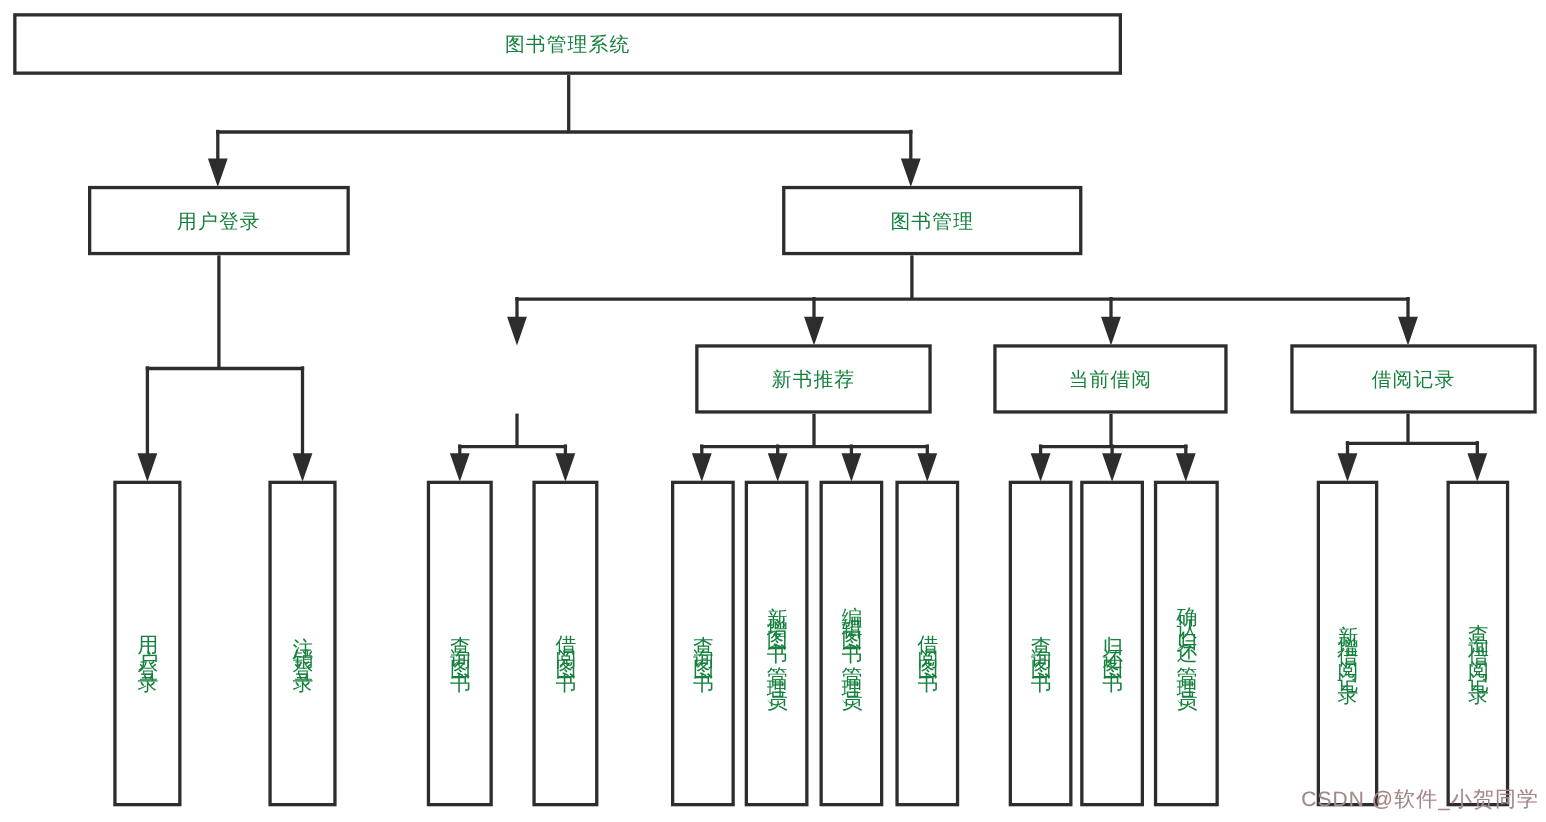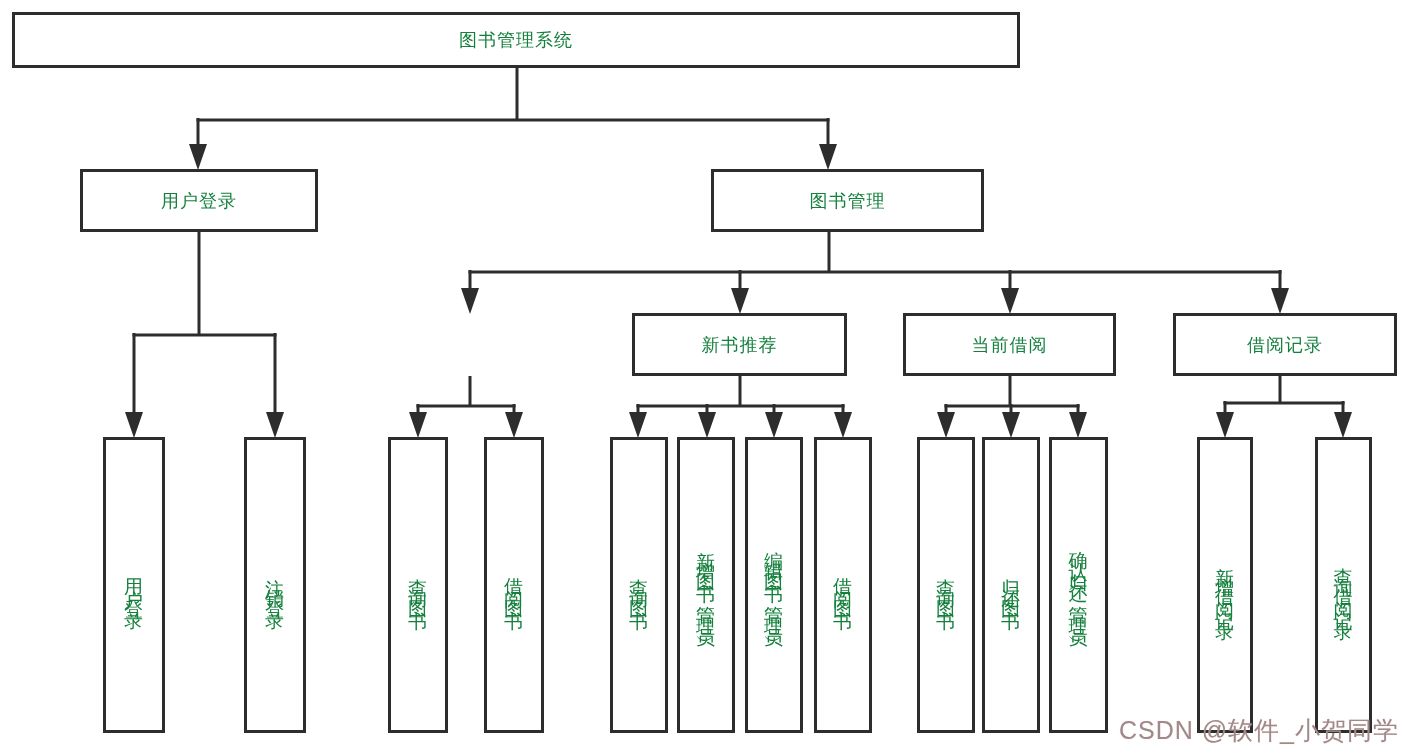--- a/index.html
+++ b/index.html
@@ -20,21 +20,21 @@
   .vbox{
     writing-mode:vertical-rl;text-orientation:mixed;
     font-size:19px;letter-spacing:11px;
     top:437px;height:296px;
   }
   .root{left:12px;top:12px;width:1008px;height:56px;}
   .lvl2{height:63px;top:169px;}
   .lvl3{height:63px;top:313px;}
   #watermark{
     position:absolute;z-index:2;right:6px;top:714px;
-    font-size:25px;letter-spacing:1px;color:#9d8a8a;
+    font-size:19px;letter-spacing:1px;color:#9d8a8a;
     text-shadow:0 0 1px rgba(255,170,170,0.55);
   }
 </style>
 </head>
 <body>
 
 <div id="stage">
 
   <svg id="wires" viewBox="0 0 1405 747" xmlns="http://www.w3.org/2000/svg" aria-hidden="true">
 

